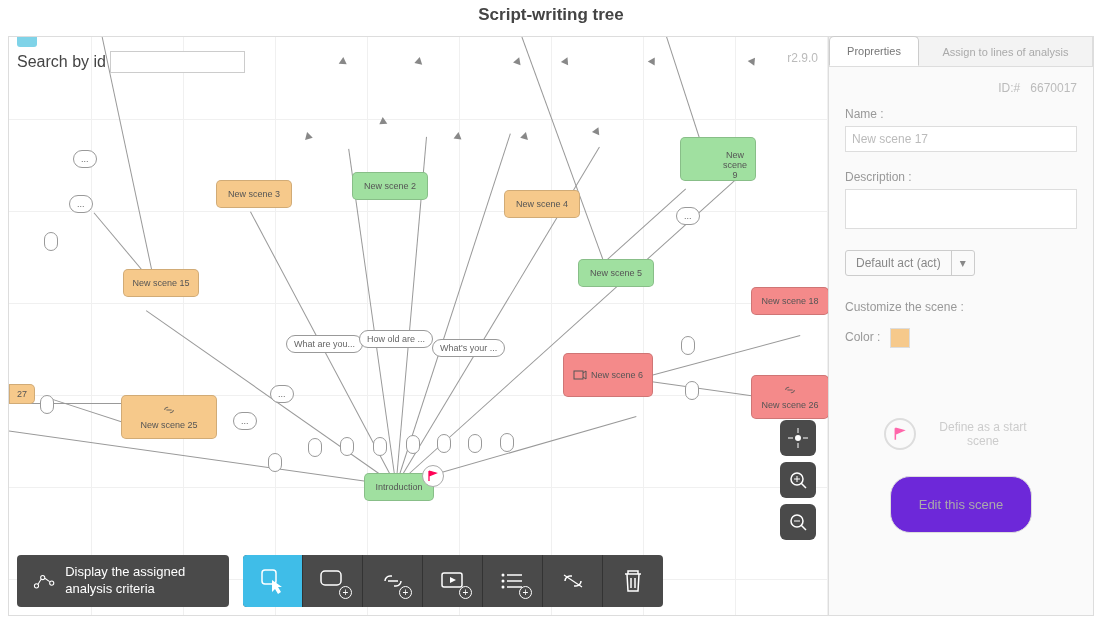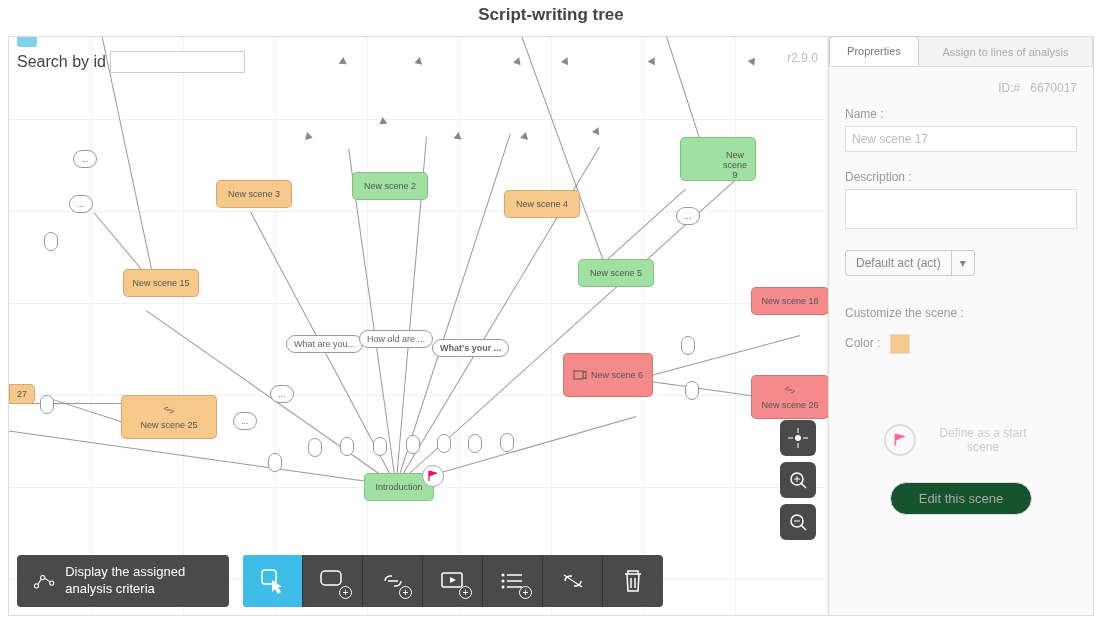--- a/index.html
+++ b/index.html
@@ -57,32 +57,32 @@
   
   .tabs { display: flex; height: 30px; background: #f3f3f3; border-bottom: 1px solid #ddd; }
   .tab { flex: 1; display: flex; align-items: center; justify-content: center; font-size: 11px; color: #aaa; cursor: pointer; border-right: 1px solid #ddd; }
   .tab.active { background: #fff; color: #777; border: 1px solid #ccc; border-bottom: 1px solid #fff; border-radius: 5px 5px 0 0; margin-top: -1px; }
 
   .panel { padding: 14px 16px; color: #999; font-size: 12px; }
   .id-line { text-align: right; color: #bbb; margin-bottom: 12px; }
   .field-label { margin-bottom: 5px; color: #999; }
   .txt-input { width: 100%; height: 26px; border: 1px solid #ddd; padding: 0 6px; font-size: 12px; color: #bbb; margin-bottom: 18px; background: #fff; }
   .txt-area { width: 100%; height: 40px; border: 1px solid #ddd; margin-bottom: 18px; background: #fff; resize: none; }
-  .select-box { display: inline-flex; border: 1px solid #ccc; border-radius: 3px; overflow: hidden; margin-bottom: 24px; }
+  .select-box { display: inline-flex; border: 1px solid #ccc; border-radius: 3px; overflow: hidden; margin-bottom: 18px; }
   .select-box .sel-label { padding: 5px 10px; color: #888; font-size: 12px; }
   .select-box .sel-arrow { border-left: 1px solid #ccc; padding: 5px 8px; color: #888; }
 
   .color-swatch { display: inline-block; width: 20px; height: 20px; background: #f6c98b; border: 1px solid #ddd; vertical-align: middle; margin-left: 6px; }
   .size-slider { margin-top: 8px; height: 4px; background: #ddd; border-radius: 2px; position: relative; }
   .size-slider .thumb { position: absolute; left: 0; top: -5px; width: 0; height: 0; border-left: 7px solid transparent; border-right: 7px solid transparent; border-top: 11px solid #ccc; }
 
   .define-start { display: flex; align-items: center; gap: 12px; margin-top: 70px; color: #ccc; justify-content: center; }
   .define-start .circ { width: 32px; height: 32px; border: 2px solid #ddd; border-radius: 50%; display: flex; align-items: center; justify-content: center; }
 
-  .edit-btn { display: block; margin: 26px auto 0; padding: 8px 28px; background: #14532d; border: 1px solid #ddd; border-radius: 20px; color: #aaa; font-size: 13px; cursor: pointer; }
+  .edit-btn { display: block; margin: 26px auto 0; padding: 20px 28px; background: #6d28d9; border: 1px solid #ddd; border-radius: 20px; color: #aaa; font-size: 13px; cursor: pointer; }
 
   
   .blue-tab { position: absolute; top: 0; left: 8px; width: 20px; height: 10px; background: #7fd3e8; border-radius: 0 0 3px 3px; z-index: 6; }
 </style>
 </head>
 <body>
 
 <div class="page-title">Script-writing tree</div>
 
 <div class="main-frame">
@@ -182,21 +182,21 @@
           <path d="M3 5a3 3 0 0 1 3-3h1M13 5a3 3 0 0 1-3 3h-1M5 5h6" stroke="#555" fill="none"></path>
         </svg>
       <span>New scene 26</span>
     </div>
     <div class="node orange" style="left:0px; top:347px; width:26px; height:20px; border-radius:0 5px 5px 0;">
         <span>27</span>
       </div>
 
     <div class="oval" style="left:277px; top:298px;">What are you...</div>
     <div class="oval" style="left:350px; top:293px;">How old are ...</div>
-    <div class="oval" style="left:423px; top:302px;font-weight:bold;">What's your ...</div>
+    <div class="oval" style="left:423px; top:302px;">What's your ...</div>
 
     <div class="oval" style="left:64px; top:113px;">...</div>
     <div class="oval" style="left:60px; top:158px;">...</div>
     <div class="oval" style="left:261px; top:348px;">...</div>
     <div class="oval" style="left:667px; top:170px;">...</div>
     <div class="oval" style="left:224px; top:375px;">...</div>
 
     <div class="dot" style="left:35px; top:195px;"></div>
     <div class="dot" style="left:31px; top:358px;"></div>
     <div class="dot" style="left:259px; top:416px;"></div>

